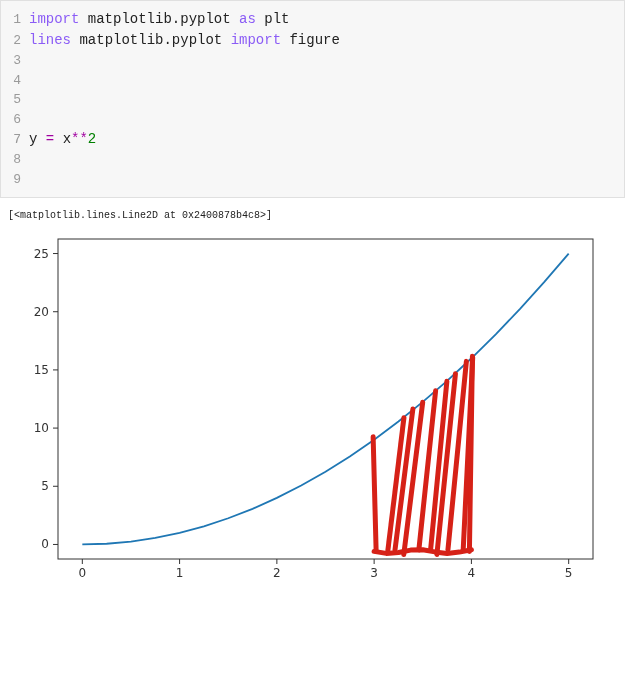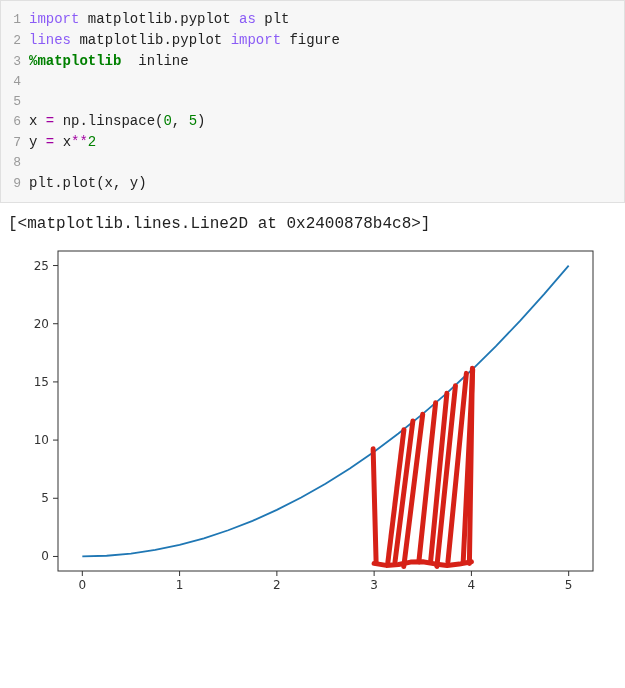--- a/index.html
+++ b/index.html
@@ -36,21 +36,21 @@
       font-size: 14px;
     }
     .kw { color: #8b5cf6; font-weight: normal; }   
     .magic { color: #008000; font-weight: bold; }
     .op { color: #a000a0; }     
     .num { color: #008000; }
     .output-text {
       font-family: "Consolas","Menlo","Courier New", monospace;
       padding: 4px 20px 6px 8px;
       color: #222;
-      font-size: 16px;
+      font-size: 10px;
     }
     .chart-wrap {
       padding: 2px 8px 10px 8px;
     }
     svg { display: block; }
     .axis text {
       font-family: "DejaVu Sans","Arial",sans-serif;
       font-size: 12px;
       fill: #333;
     }
@@ -79,44 +79,41 @@
     <div class="code-line">
       <span class="gutter">1</span>
       <span class="code"><span class="kw">import </span><span>matplotlib.pyplot </span><span class="kw">as </span><span>plt</span></span>
     </div>
     <div class="code-line">
       <span class="gutter">2</span>
       <span class="code"><span class="kw">lines </span><span>matplotlib.pyplot </span><span class="kw">import </span><span>figure</span></span>
     </div>
     <div class="code-line">
       <span class="gutter">3</span>
-      <span class="code"><span class="magic">%matplotlib</span><span>  inline</span></span>
     </div>
     <div class="code-line">
       <span class="gutter">4</span>
     </div>
     <div class="code-line">
       <span class="gutter">5</span>
       <span class="code"><span></span></span>
     </div>
     <div class="code-line">
       <span class="gutter">6</span>
-      <span class="code"><span>x </span><span class="op">= </span><span>np.linspace(</span><span class="num">0</span><span>, </span><span class="num">5</span><span>)</span></span>
     </div>
     <div class="code-line">
       <span class="gutter">7</span>
       <span class="code"><span>y </span><span class="op">= </span><span>x</span><span class="op">**</span><span class="num">2</span></span>
     </div>
     <div class="code-line">
       <span class="gutter">8</span>
       <span class="code"><span></span></span>
     </div>
     <div class="code-line">
       <span class="gutter">9</span>
-      <span class="code"><span>plt.plot(x, y)</span></span>
     </div>
   </div>
 
 <div class="output-text">[&lt;matplotlib.lines.Line2D at 0x2400878b4c8&gt;]</div>
 
 <div class="chart-wrap">
   <svg id="chart-svg" width="600" height="365">
       <rect x="50" y="10" width="535" height="320" class="axis-frame"></rect>
       <g class="axis">
         <line x1="74.31818181818181" y1="330" x2="74.31818181818181" y2="335"></line>

